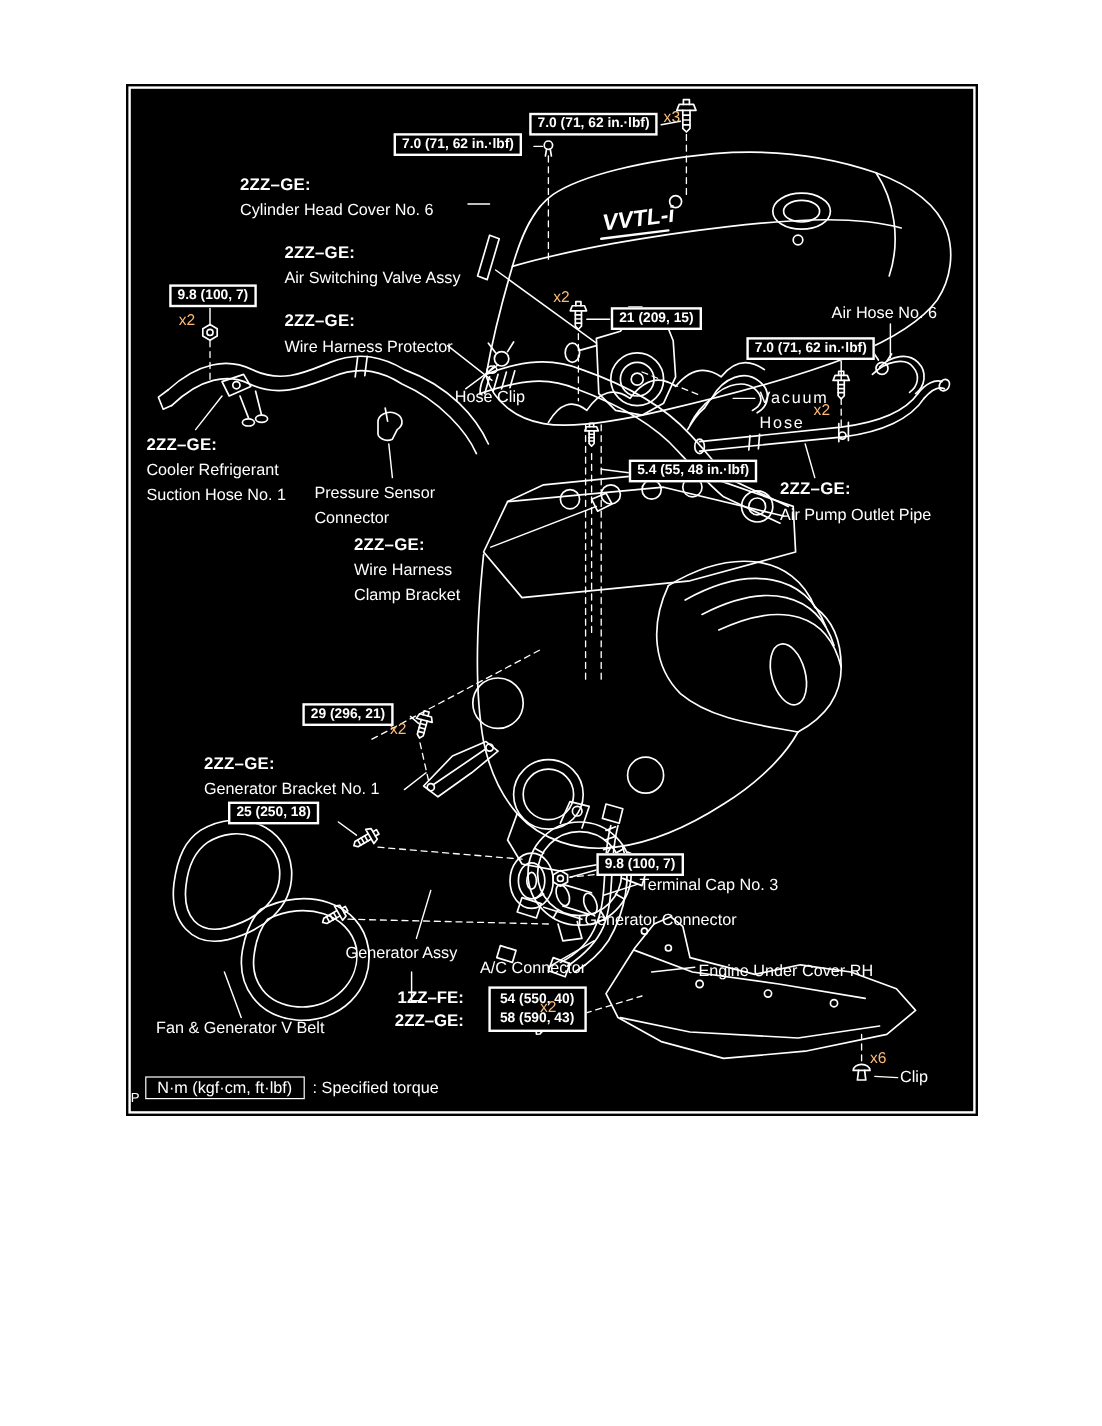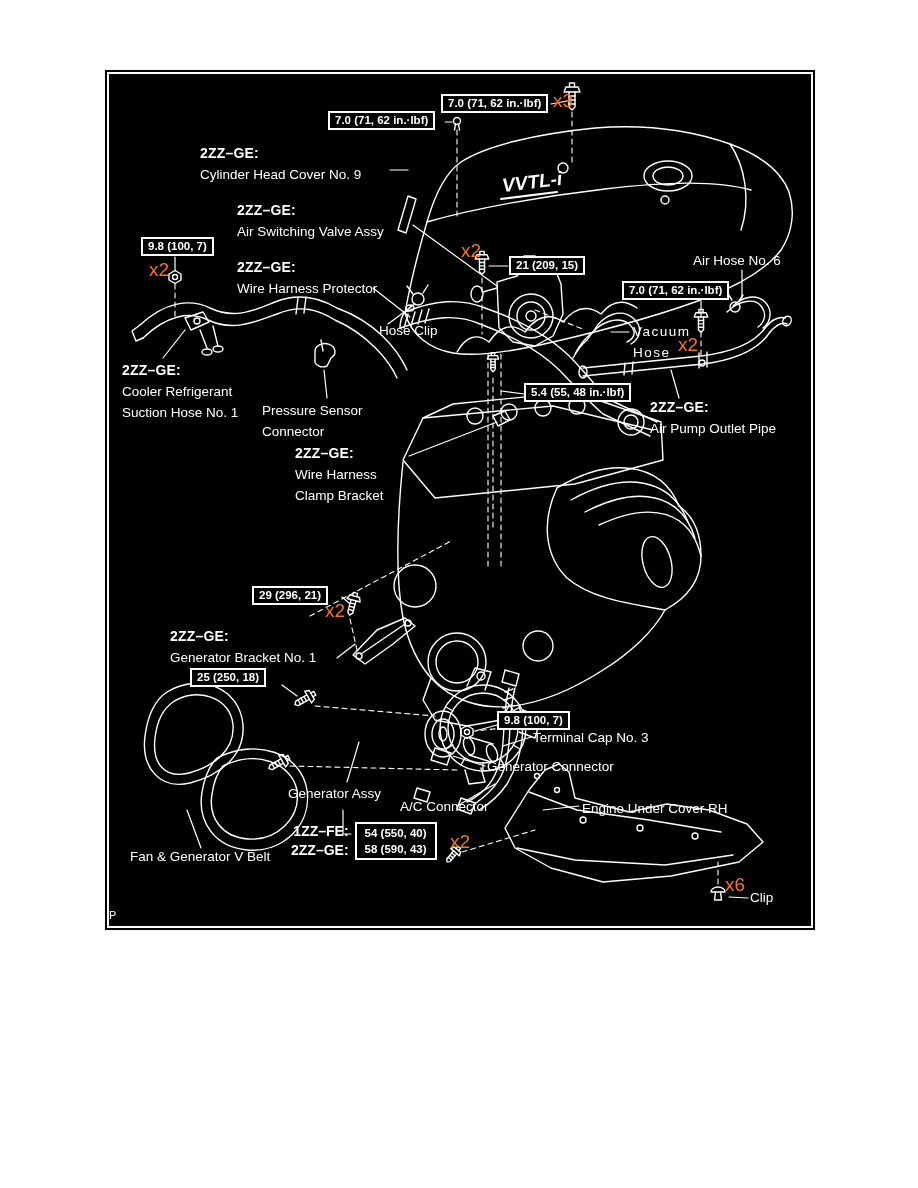--- a/index.html
+++ b/index.html
@@ -7,22 +7,22 @@
         font-family:"Liberation Sans",sans-serif;overflow:hidden;}
   .panel{position:absolute;left:105px;top:70px;width:710px;height:860px;background:#000;color:#fff;}
   .frame{position:absolute;inset:2px;border:2px solid #fff;pointer-events:none;}
   svg.art{position:absolute;left:0;top:0;width:710px;height:860px;}
   svg.art *{vector-effect:non-scaling-stroke;}
   .lbl{position:absolute;font-size:13.5px;line-height:21px;white-space:nowrap;color:#fff;}
   .lbl .ln{display:block;}
   .lbl b{font-size:14px;font-weight:bold;letter-spacing:.2px;}
   .tq{position:absolute;border:2px solid #fff;background:#000;color:#fff;font-weight:bold;
       font-size:11.5px;line-height:15px;padding:0 5px;white-space:nowrap;}
-  .qty{position:absolute;font-size:19px;font-weight:normal;color:#f97316;white-space:nowrap;}
-  .tq10{position:absolute;display:flex;align-items:center;gap:6px;}
+  .qty{position:absolute;font-size:13px;font-weight:normal;color:#fdba74;white-space:nowrap;}
+  .tq10{position:absolute;display:flex;align-items:center;gap:20px;margin-left:38px;}
   .tq10 .engcol{display:flex;flex-direction:column;align-items:flex-end;font-weight:bold;
       font-size:14px;line-height:19px;}
   .tq10 .valbox{border:2px solid #fff;background:#000;font-weight:bold;font-size:11.5px;
       line-height:16px;padding:1px 8px;text-align:right;}
   .legend{position:absolute;left:16px;top:827px;display:flex;align-items:center;gap:7px;
       font-size:13.5px;color:#fff;}
   .legend .lbox{border:1.5px solid #fff;padding:1px 9px;}
   .corner-p{position:absolute;left:4px;top:839px;font-size:11px;color:#fff;}
   .fig-code{position:absolute;left:655px;top:862px;font-size:10px;color:#fff;letter-spacing:.5px;font-family:Liberation Mono, monospace;}
 </style>
@@ -294,21 +294,21 @@
       </div>
       <div class="valbox">
         <div>54 (550, 40)</div>
         <div>58 (590, 43)</div>
       </div>
     </div>
     <span class="qty" style="left:345px;top:761px">x2</span>
 
     <div class="lbl" style="left:95px;top:73px">
       <b class="ln">2ZZ–GE:</b>
-      <span class="ln">Cylinder Head Cover No. 9</span>
+      <span class="ln">Cylinder Head Cover No. 6</span>
     </div>
     <div class="lbl" style="left:132px;top:130px">
       <b class="ln">2ZZ–GE:</b>
       <span class="ln">Air Switching Valve Assy</span>
     </div>
     <div class="lbl" style="left:132px;top:187px">
       <b class="ln">2ZZ–GE:</b>
       <span class="ln">Wire Harness Protector</span>
     </div>
     <div class="lbl" style="left:274px;top:250px">
@@ -359,18 +359,22 @@
       <span class="ln">Engine Under Cover RH</span>
     </div>
     <div class="lbl" style="left:25px;top:776px">
       <span class="ln">Fan &amp; Generator V Belt</span>
     </div>
     <span class="qty" style="left:620px;top:804px">x6</span>
     <div class="lbl" style="left:645px;top:817px">
       <span class="ln">Clip</span>
     </div>
 
+    <div class="legend">
+      <span class="lbox">N·m (kgf·cm, ft·lbf)</span>
+      <span>: Specified torque</span>
+    </div>
     <div class="corner-p">P</div>
     <div class="fig-code">A84636</div>
 
     <div class="frame"></div>
   </div>
 </div>
 
 </body></html>

